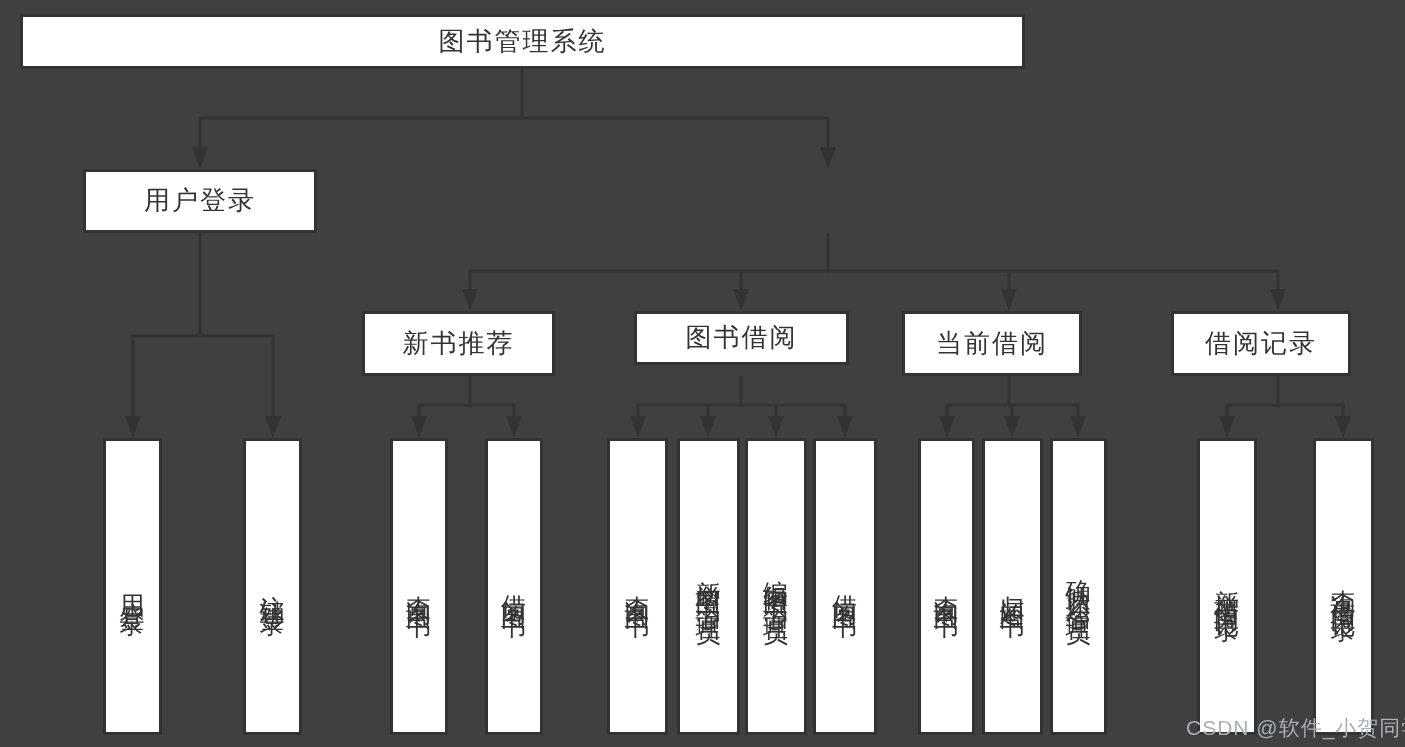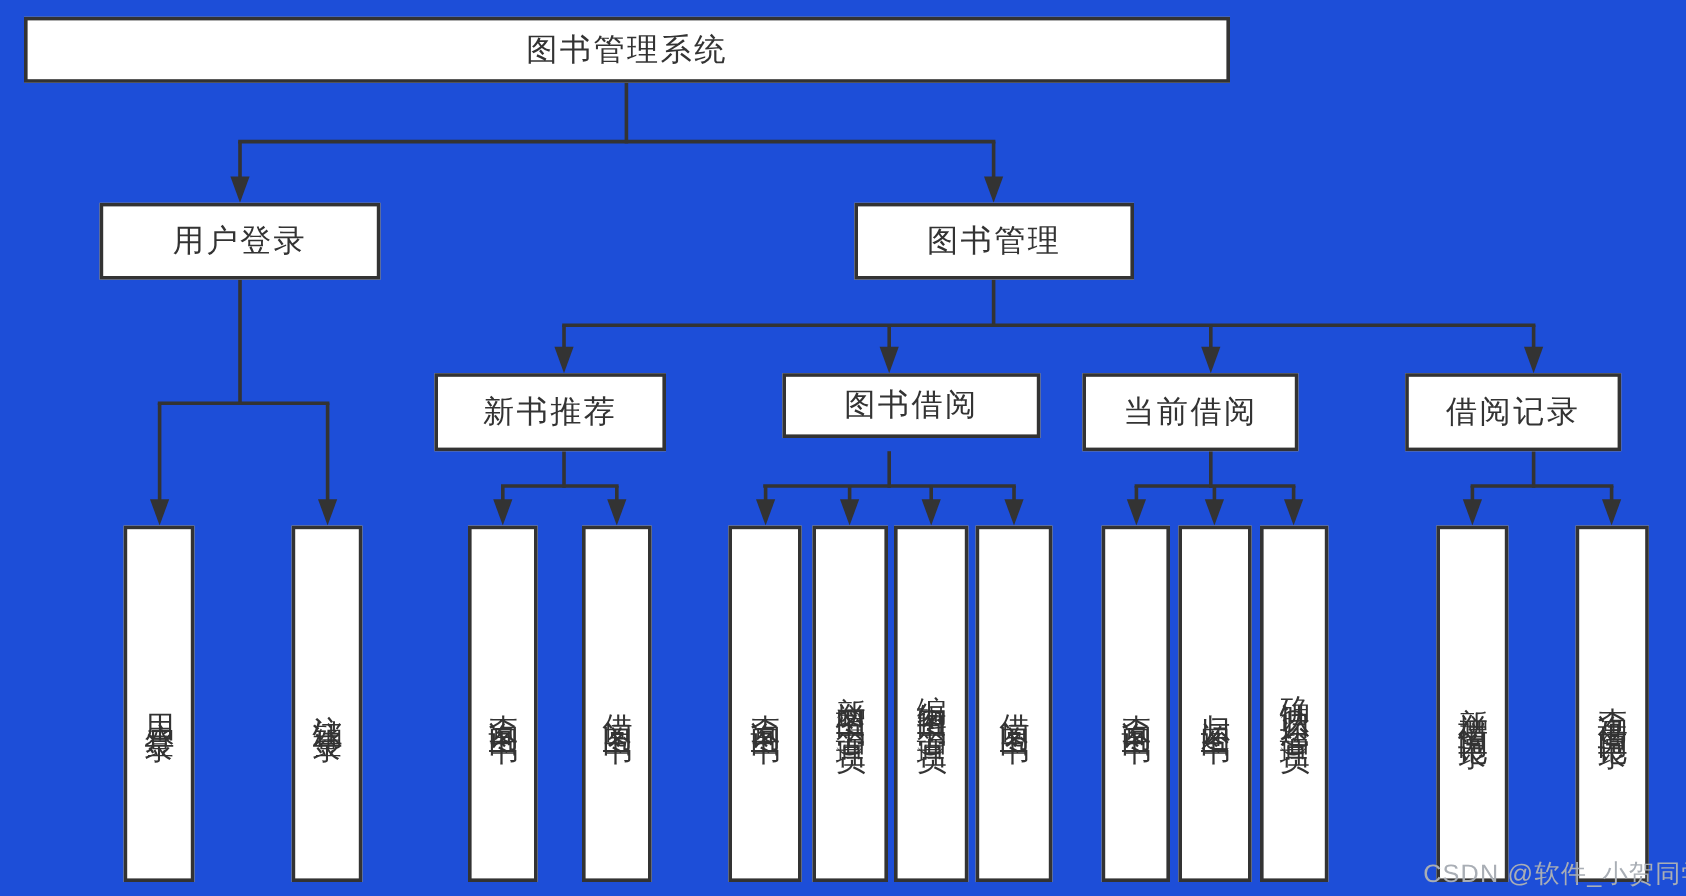--- a/index.html
+++ b/index.html
@@ -1,17 +1,17 @@
 <!DOCTYPE html>
 <html><head>
 <meta charset="utf-8">
 <style>
   html,body{margin:0;padding:0;background:#ffffff;}
   .stage{
-    position:relative;width:1405px;height:747px;background:#1d4ed8;
+    position:relative;width:1405px;height:747px;background:#404040;
     font-family:"Liberation Sans", sans-serif;color:#333;overflow:hidden;
   }
   .stage svg{position:absolute;left:0;top:0;}
   .box{
     position:absolute;box-sizing:border-box;border:3px solid #333;background:#fff;
     display:flex;align-items:center;justify-content:center;
     font-size:26px;letter-spacing:2px;line-height:1.2;text-align:center;
   }
   .vbox{
     writing-mode:vertical-rl;text-orientation:mixed;
@@ -93,28 +93,25 @@
     </g>
   </svg>
 
   <div class="box" style="left:20px;top:14px;width:1005px;height:55px">
     <span>图书管理系统</span>
   </div>
 
   <div class="box" style="left:83px;top:169px;width:234px;height:64px">
     <span>用户登录</span>
   </div>
-  <div class="box" style="left:712px;top:169px;width:233px;height:64px">
-    <span>图书管理</span>
-  </div>
 
   <div class="box" style="left:362px;top:311px;width:193px;height:65px">
     <span>新书推荐</span>
   </div>
-  <div class="box" style="left:652px;top:311px;width:215px;height:54px">
+  <div class="box" style="left:634px;top:311px;width:215px;height:54px">
     <span>图书借阅</span>
   </div>
   <div class="box" style="left:902px;top:311px;width:180px;height:65px">
     <span>当前借阅</span>
   </div>
   <div class="box" style="left:1171px;top:311px;width:180px;height:65px">
     <span>借阅记录</span>
   </div>
 
   <div class="box vbox" style="left:103px;top:438px;width:59px;height:297px">

